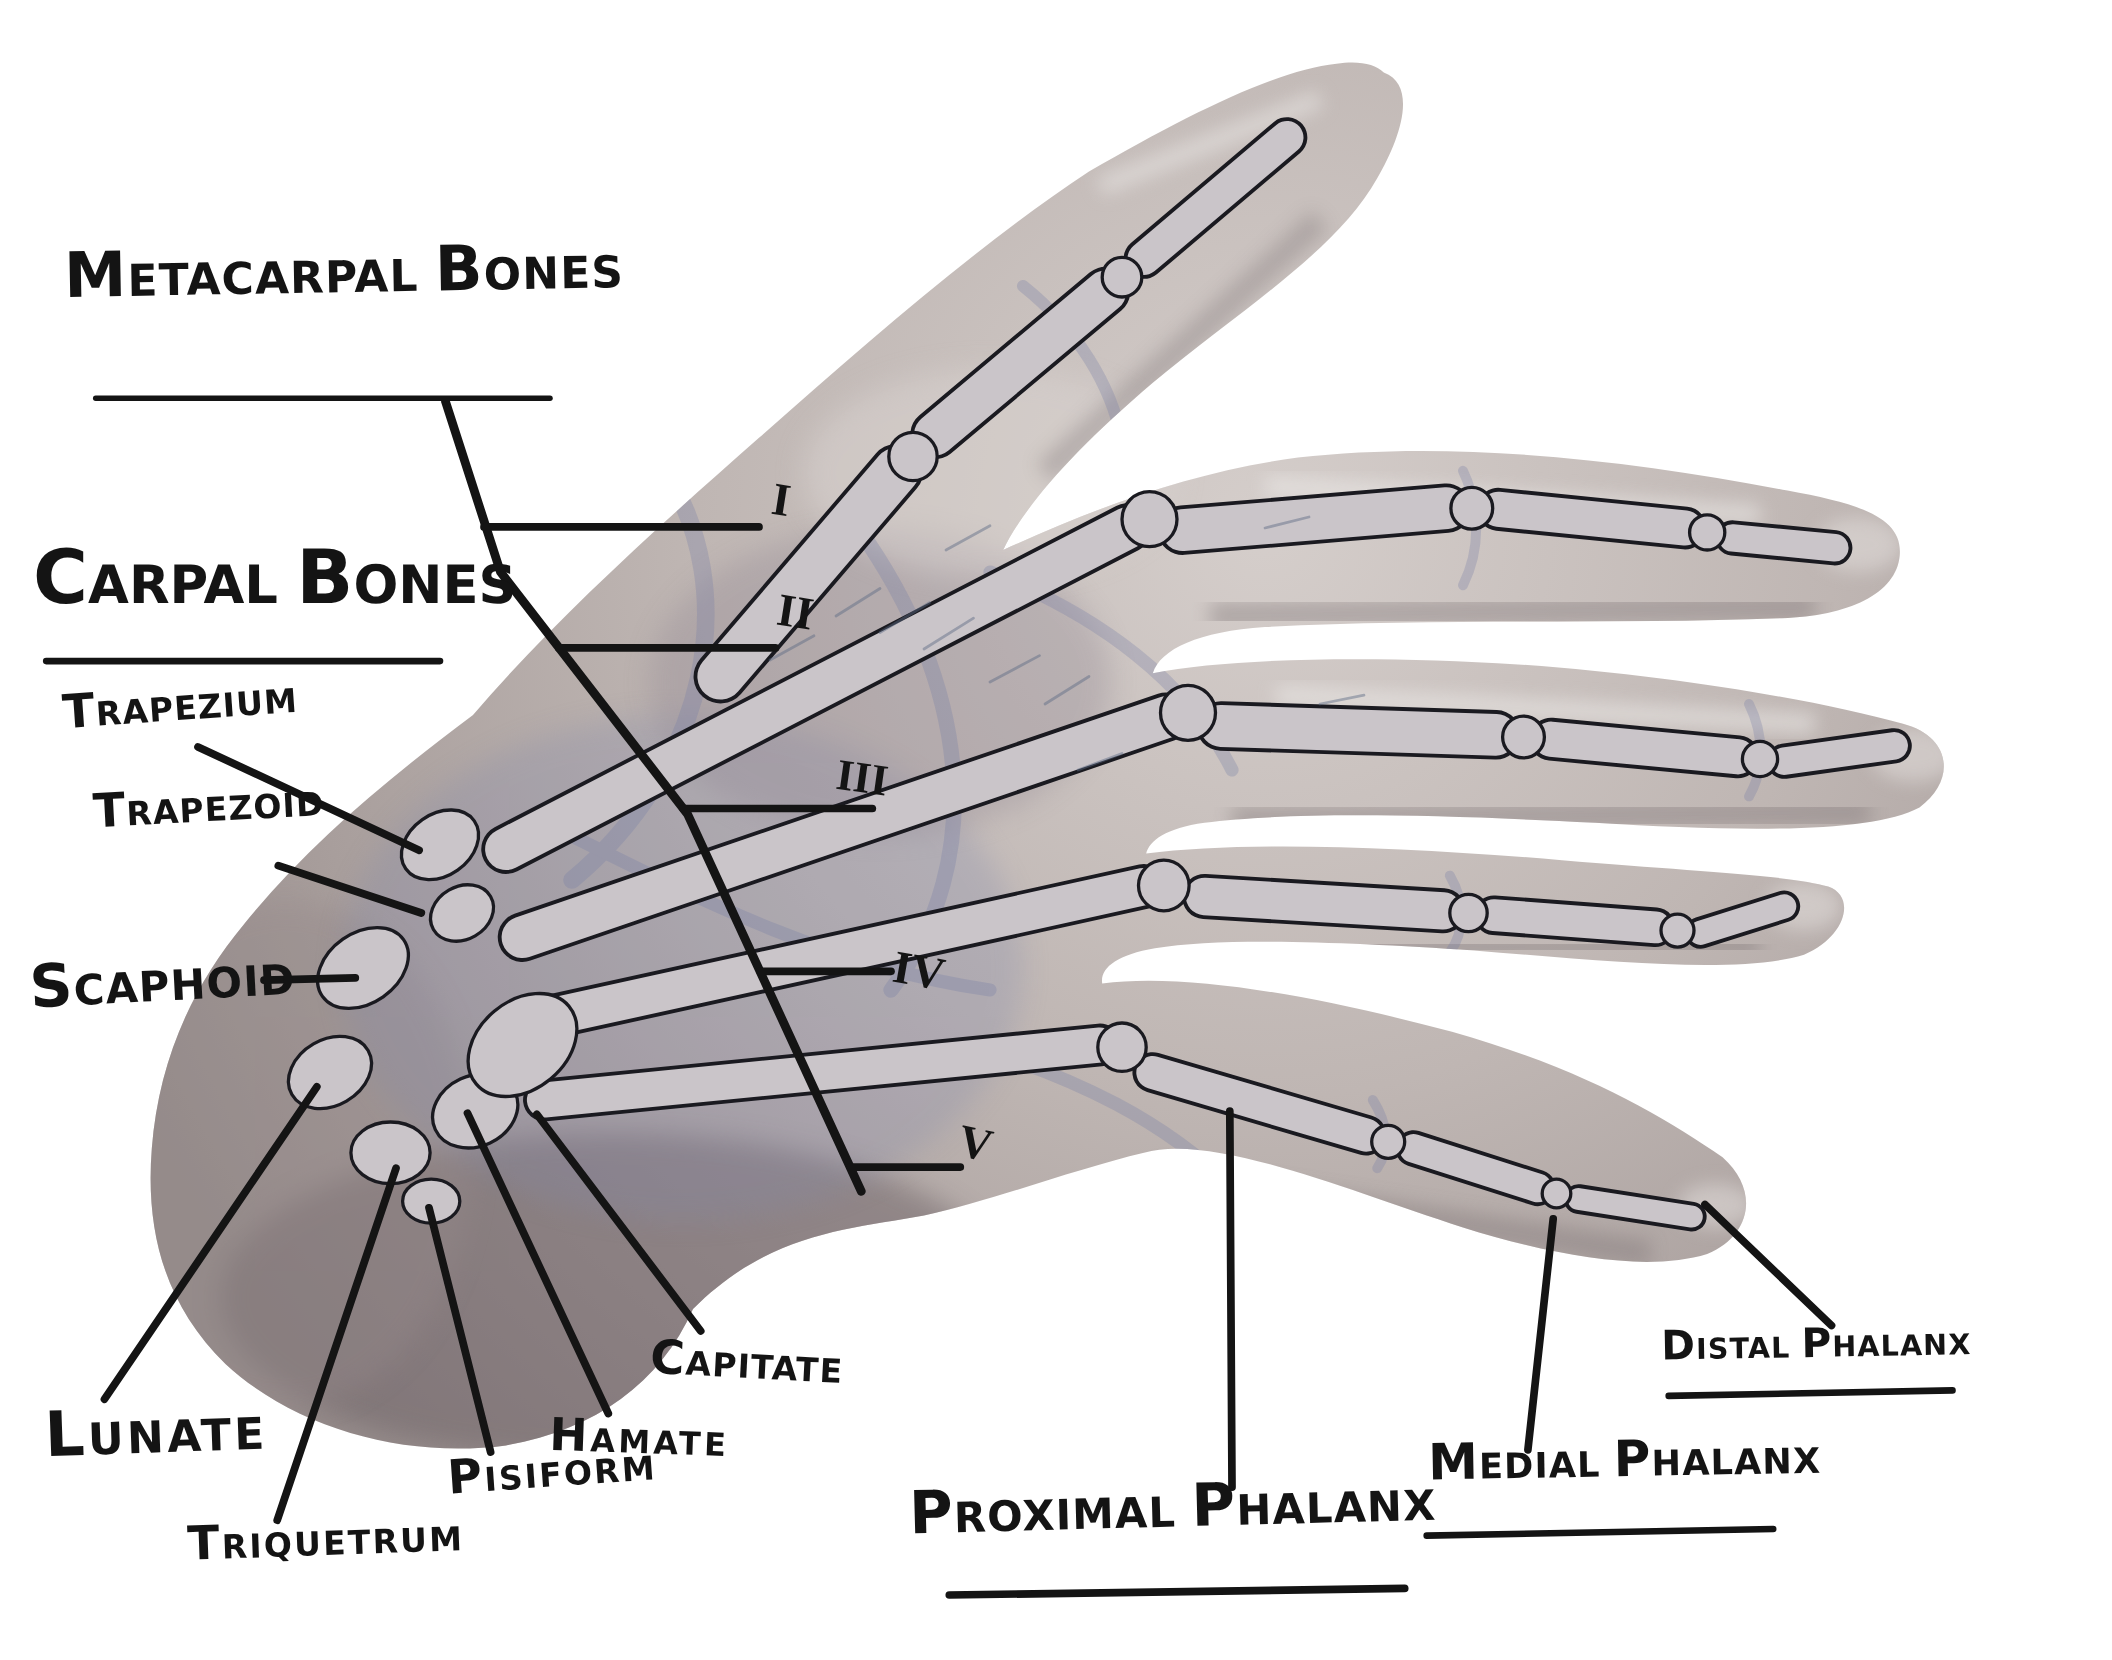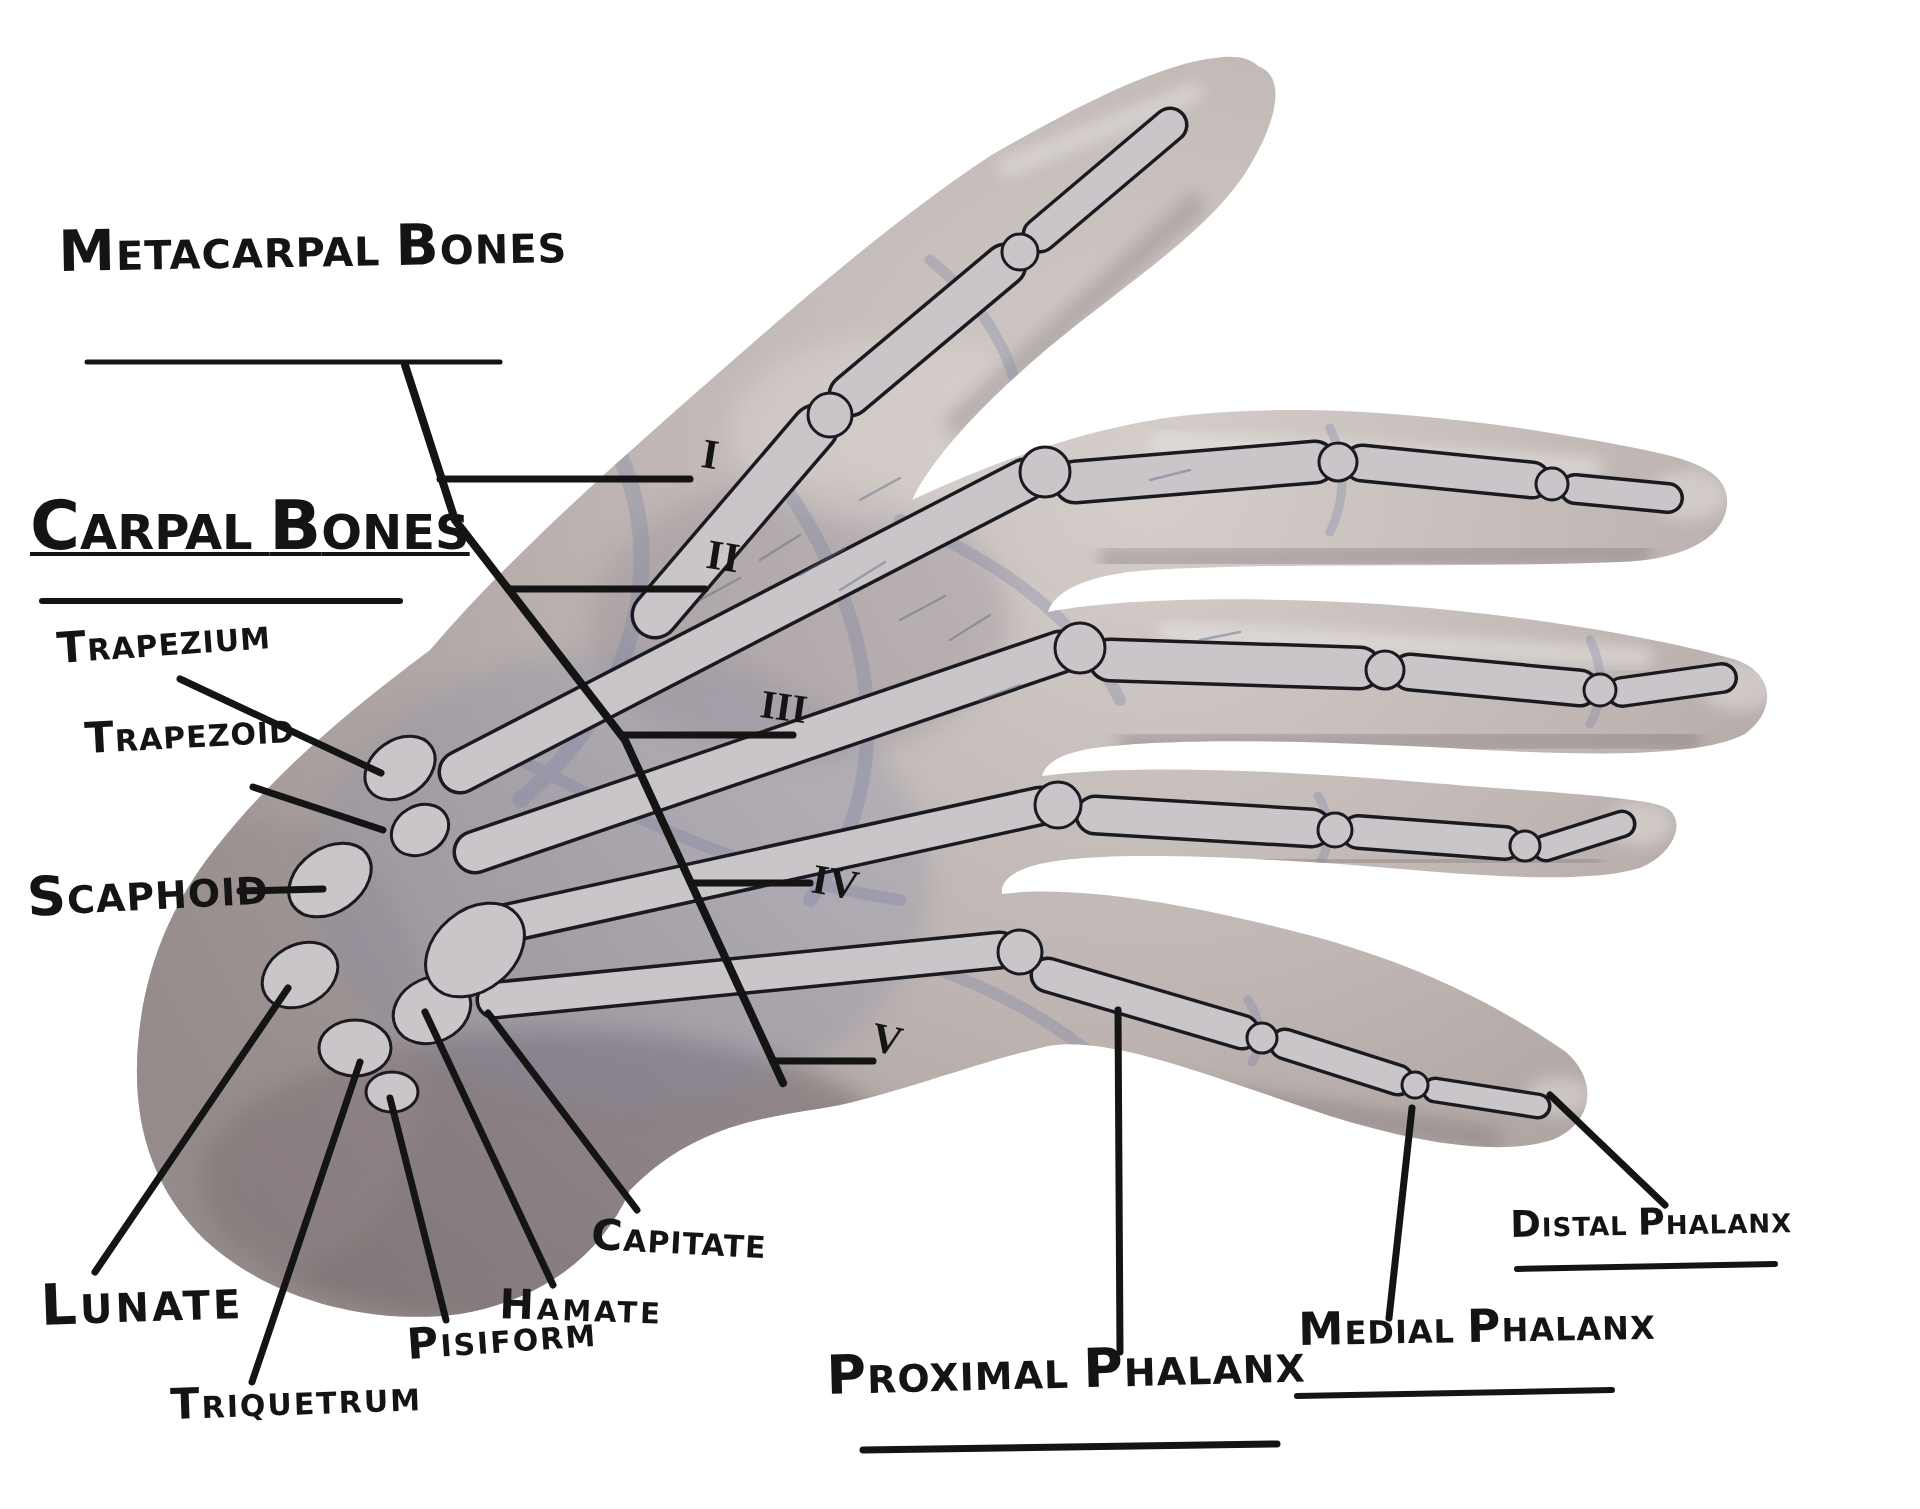--- a/index.html
+++ b/index.html
@@ -221,21 +221,21 @@
     <g>
       <text class="numeral" font-size="42" text-anchor="middle" transform="translate(708,468) rotate(9)">I</text>
       <text class="numeral" font-size="42" text-anchor="middle" transform="translate(721,570) rotate(9)">II</text>
       <text class="numeral" font-size="40" text-anchor="middle" transform="translate(782,720) rotate(8)">III</text>
       <text class="numeral" font-size="42" text-anchor="middle" transform="translate(833,896) rotate(10)">IV</text>
       <text class="numeral" font-size="42" text-anchor="middle" transform="translate(884,1053) rotate(12)">V</text>
     </g>
   </svg>
 
   <div class="lbl hw" style="left:58px;top:232px;font-size:40px;transform:rotate(-1deg);"><span class="cap">M</span>ETACARPAL <span class="cap">B</span>ONES</div>
-  <div class="lbl hw" style="left:30px;top:502px;font-size:48px;letter-spacing:0;transform:rotate(0deg);text-decoration:underline;"><span class="cap">C</span>ARPAL <span class="cap">B</span>ONES</div>
+  <div class="lbl hw" style="left:30px;top:502px;font-size:48px;letter-spacing:0;transform:rotate(0deg);"><span class="cap">C</span>ARPAL <span class="cap">B</span>ONES</div>
   <div class="lbl hw" style="left:56px;top:634px;font-size:30px;transform:rotate(-4deg);"><span class="cap">T</span>RAPEZIUM</div>
   <div class="lbl hw" style="left:84px;top:724px;font-size:30px;transform:rotate(-3deg);"><span class="cap">T</span>RAPEZOID</div>
   <div class="lbl hw" style="left:26px;top:880px;font-size:38px;transform:rotate(-3deg);"><span class="cap">S</span>CAPHOID</div>
   <div class="lbl hw" style="left:40px;top:1286px;font-size:40px;letter-spacing:3px;transform:rotate(-2deg);"><span class="cap">L</span>UNATE</div>
   <div class="lbl hw" style="left:170px;top:1390px;font-size:30px;letter-spacing:2px;transform:rotate(-2deg);"><span class="cap">T</span>RIQUETRUM</div>
   <div class="lbl hw" style="left:406px;top:1330px;font-size:30px;letter-spacing:2px;transform:rotate(-4deg);"><span class="cap">P</span>ISIFORM</div>
   <div class="lbl hw" style="left:500px;top:1290px;font-size:29px;letter-spacing:3px;transform:rotate(2deg);"><span class="cap">H</span>AMATE</div>
   <div class="lbl hw" style="left:592px;top:1220px;font-size:30px;transform:rotate(3deg);"><span class="cap">C</span>APITATE</div>
   <div class="lbl hw" style="left:826px;top:1358px;font-size:38px;transform:rotate(-1.5deg);"><span class="cap">P</span>ROXIMAL <span class="cap">P</span>HALANX</div>
   <div class="lbl hw" style="left:1298px;top:1314px;font-size:32px;transform:rotate(-1deg);"><span class="cap">M</span>EDIAL <span class="cap">P</span>HALANX</div>

